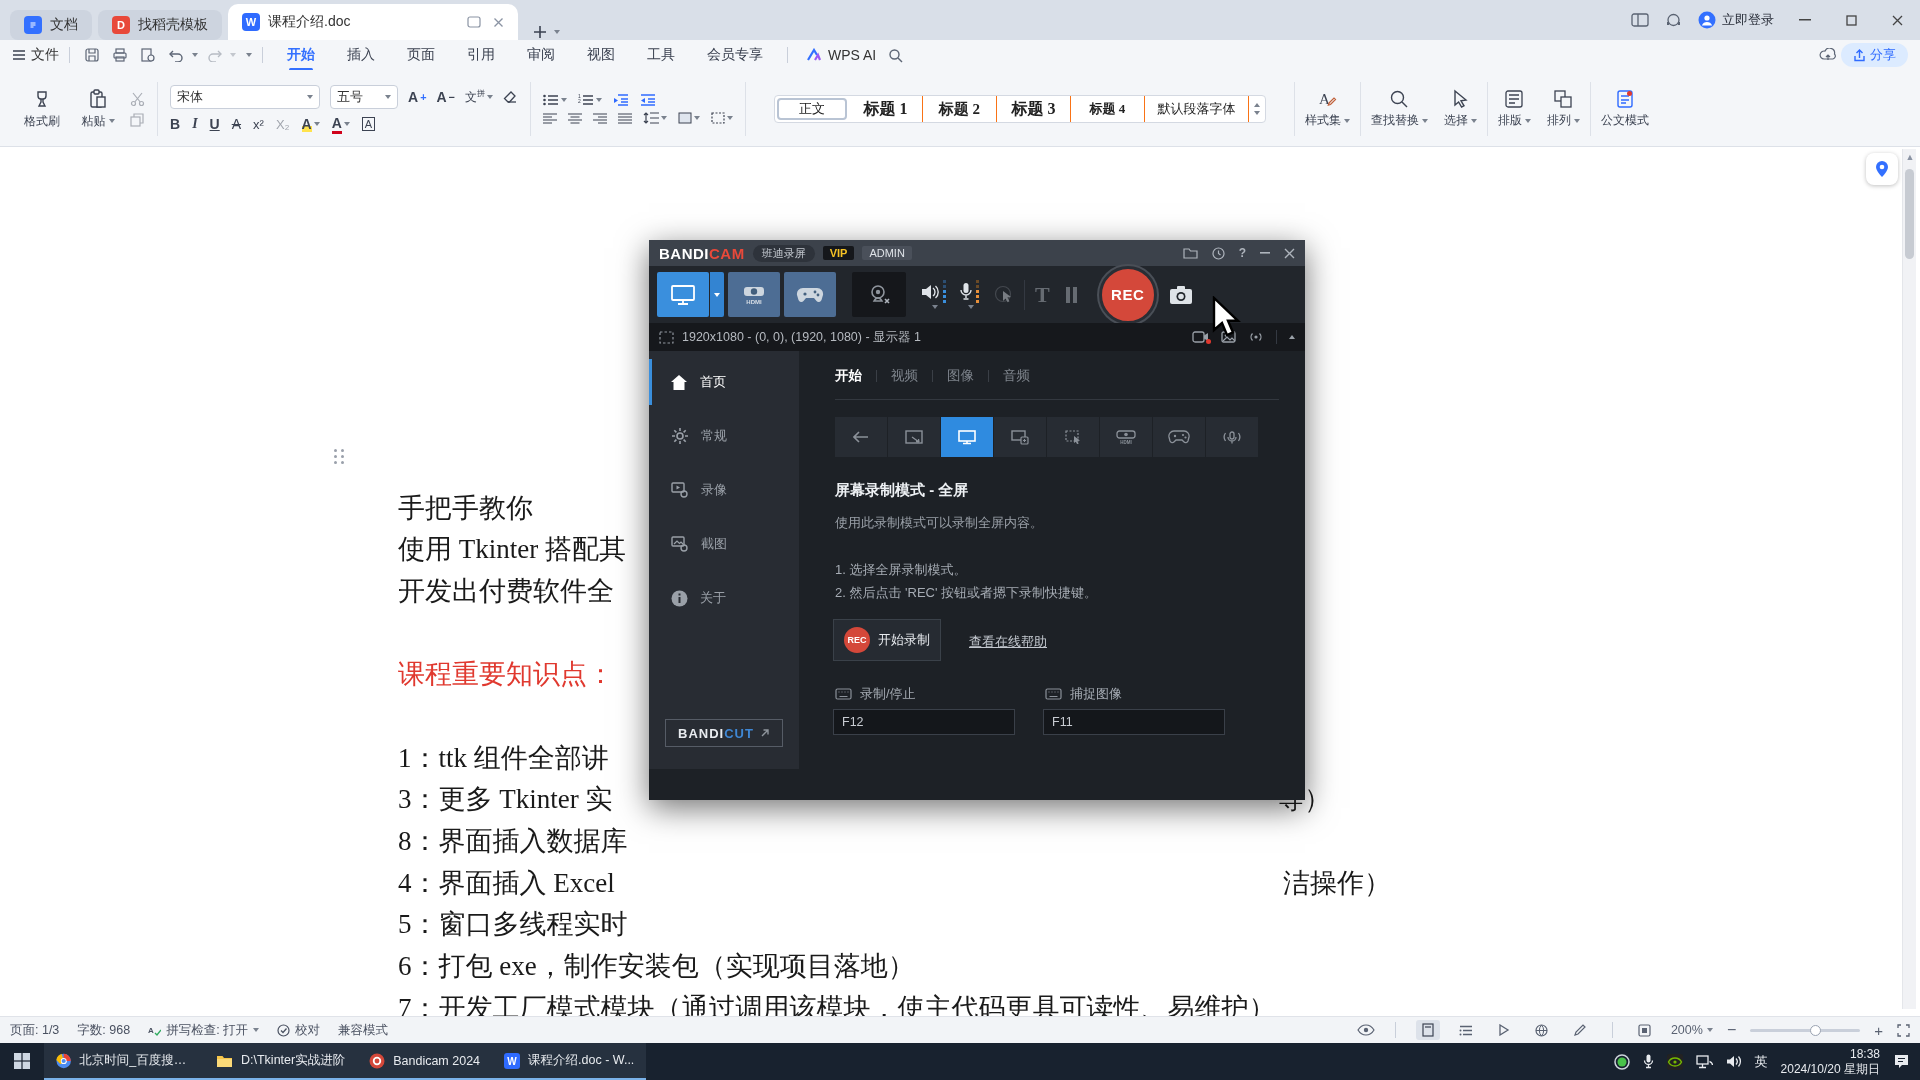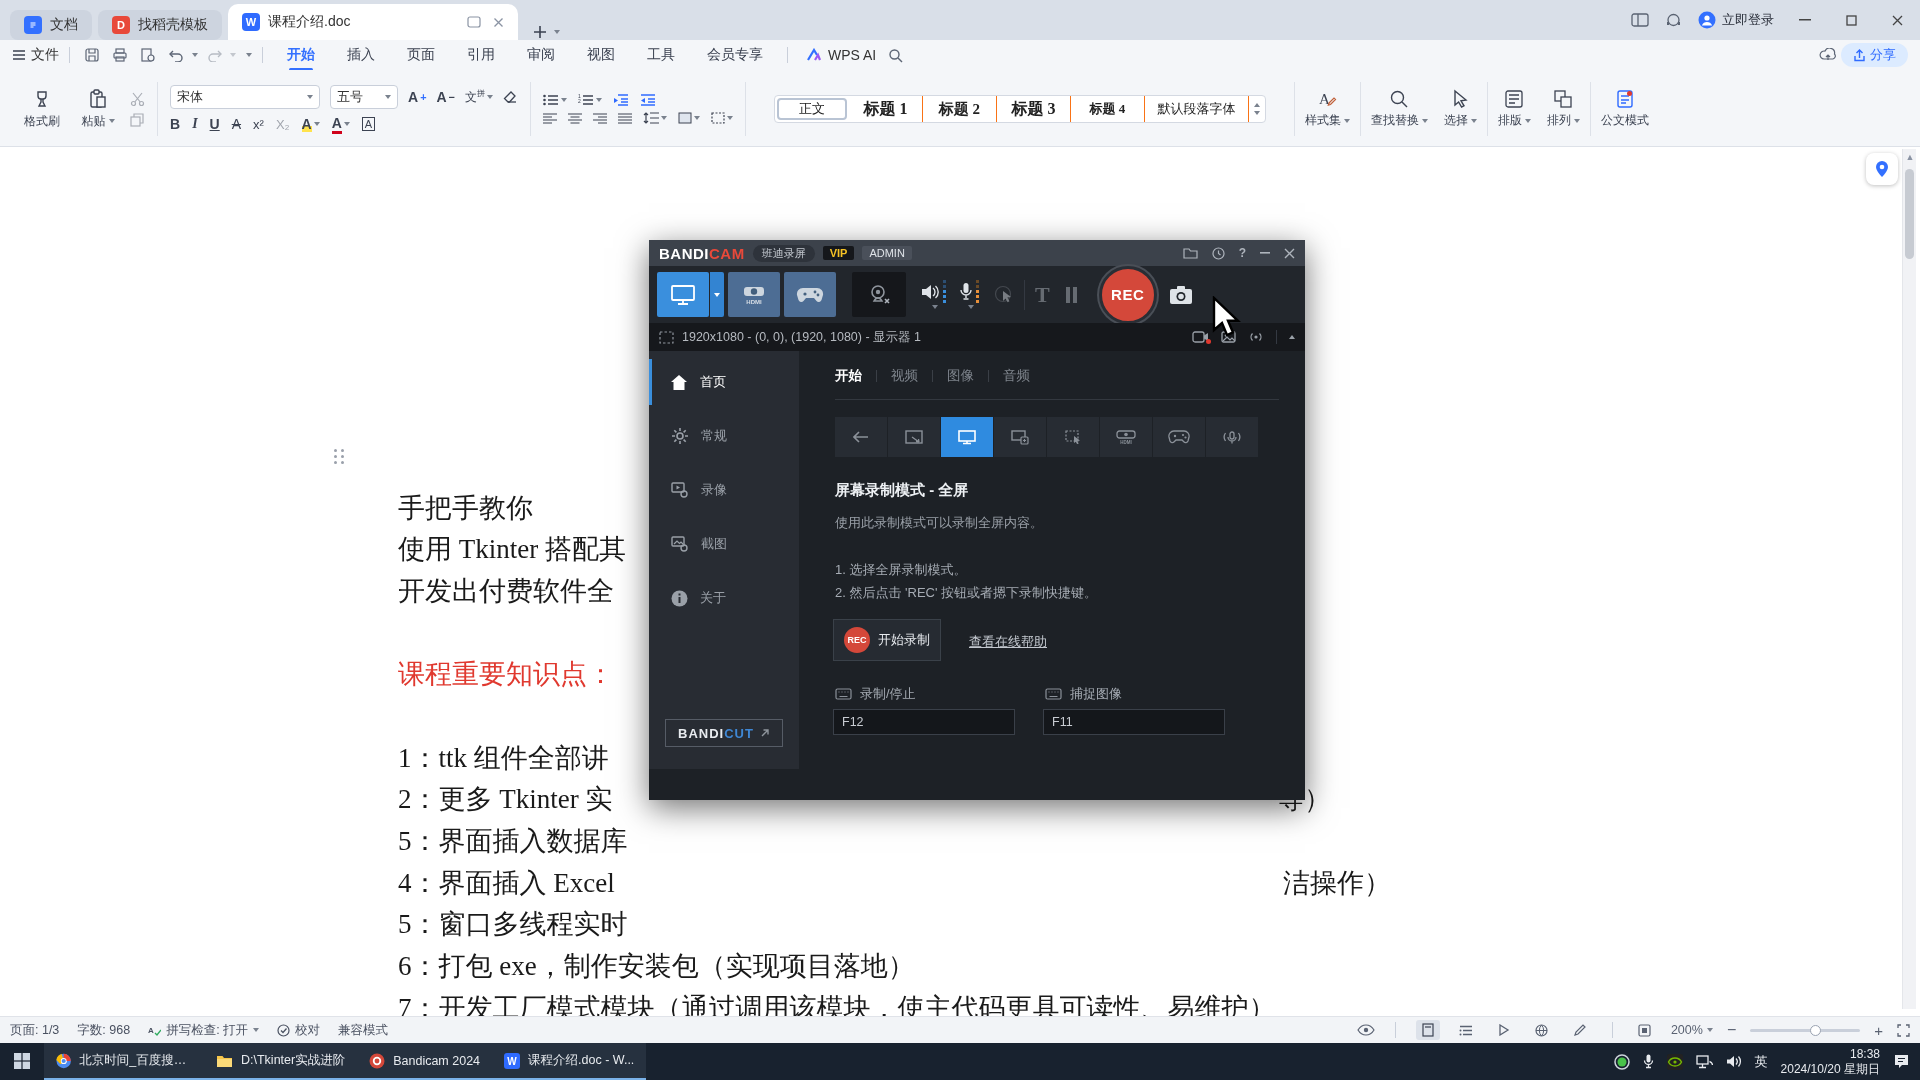--- a/index.html
+++ b/index.html
@@ -531,22 +531,22 @@
         <i></i>
         <i></i>
         <i></i>
         <i></i>
       </div>
     <div class="docline" style="top:343px">手把手教你</div>
     <div class="docline" style="top:384px">使用 Tkinter 搭配其</div>
     <div class="docline" style="top:426px">开发出付费软件全</div>
     <div class="docline red" style="top:509px">课程重要知识点：</div>
     <div class="docline" style="top:593px">1：ttk 组件全部讲</div>
-    <div class="docline" style="top:634px">2：更多 Tkinter 实</div>
-    <div class="docline" style="top:676px">5：界面插入数据库</div>
+    <div class="docline" style="top:634px">3：更多 Tkinter 实</div>
+    <div class="docline" style="top:676px">8：界面插入数据库</div>
     <div class="docline" style="top:718px">4：界面插入 Excel</div>
     <div class="docline" style="top:759px">5：窗口多线程实时</div>
     <div class="docline" style="top:801px">6：打包 exe，制作安装包（实现项目落地）</div>
     <div class="docline" style="top:843px">7：开发工厂模式模块（通过调用该模块，使主代码更具可读性、易维护）</div>
 
     <div class="frag" style="top:634px; left:1277px">等）</div>
     <div class="frag" style="top:718px; left:1283px">洁操作）</div>
     <div id="pin-float">
       <svg width="16" height="18" viewBox="0 0 16 18">
           <path d="M8 1a6 6 0 0 1 6 6c0 4-6 10-6 10S2 11 2 7a6 6 0 0 1 6-6z" fill="#3370ff"></path>

